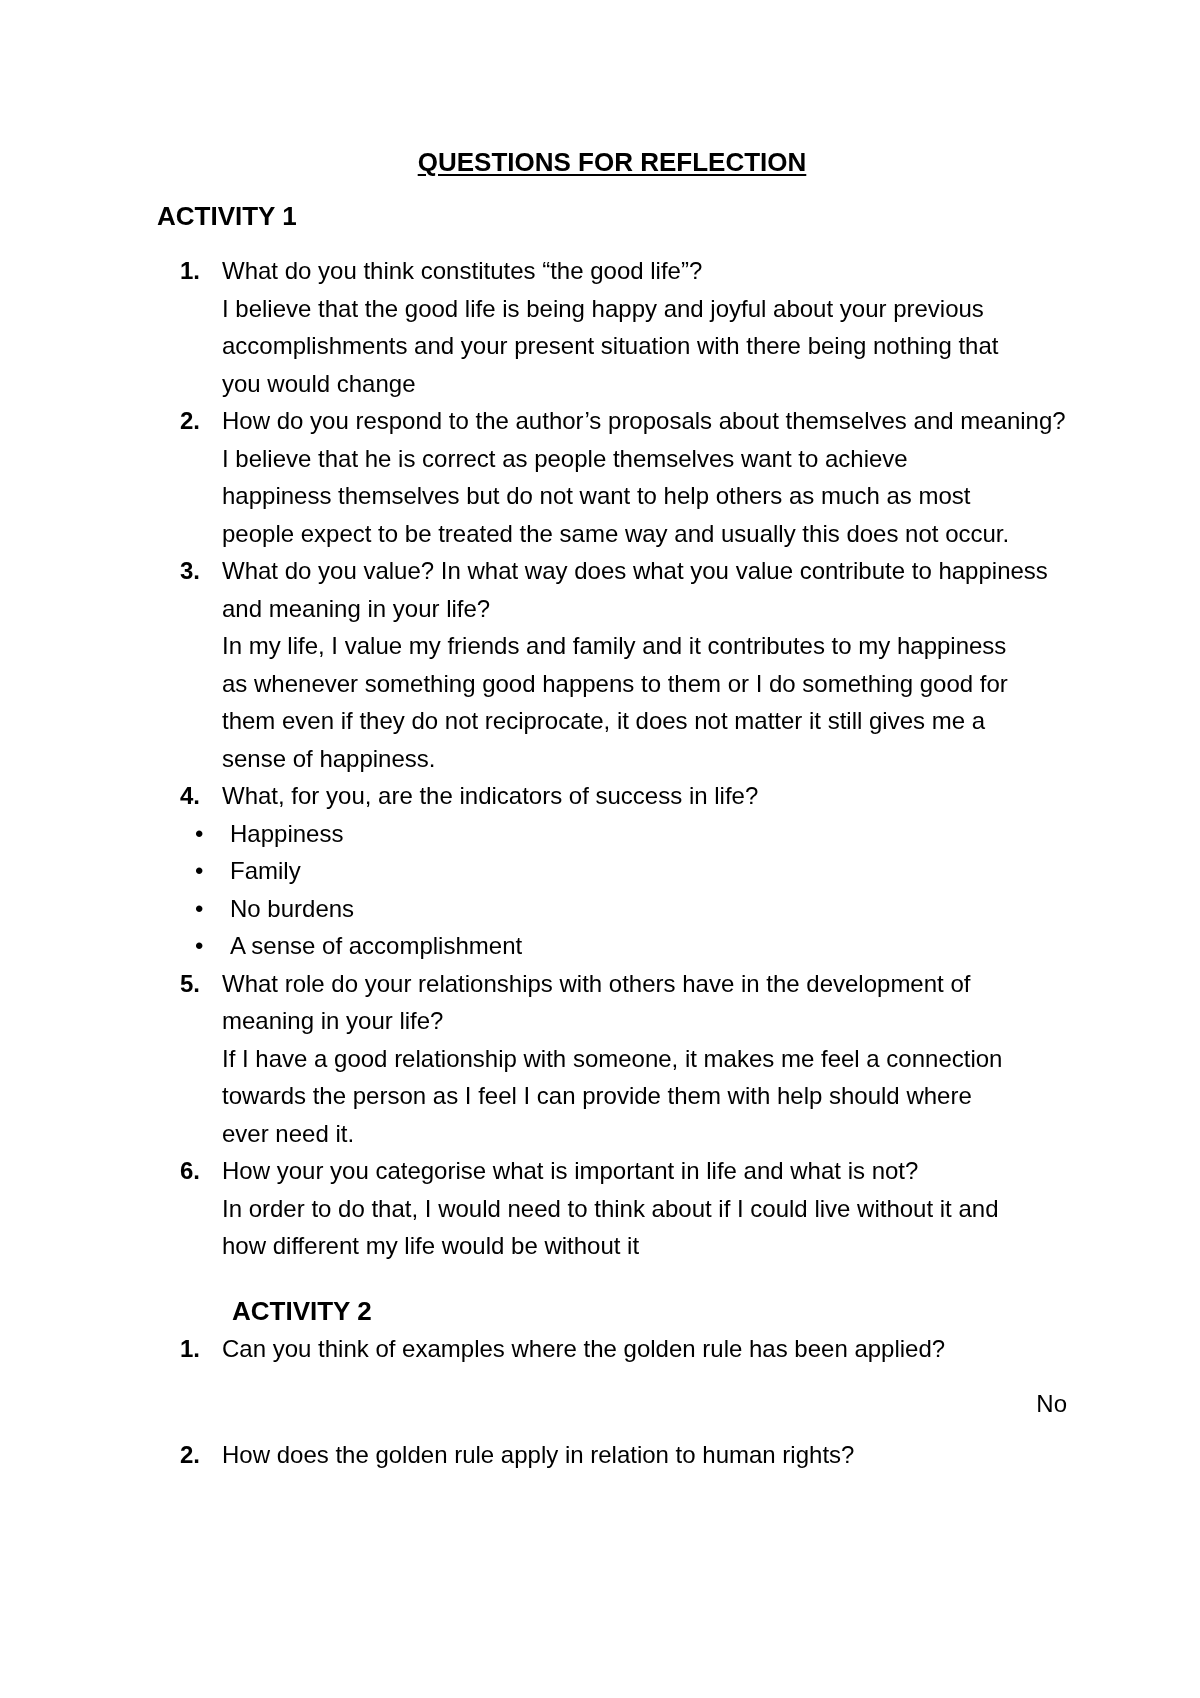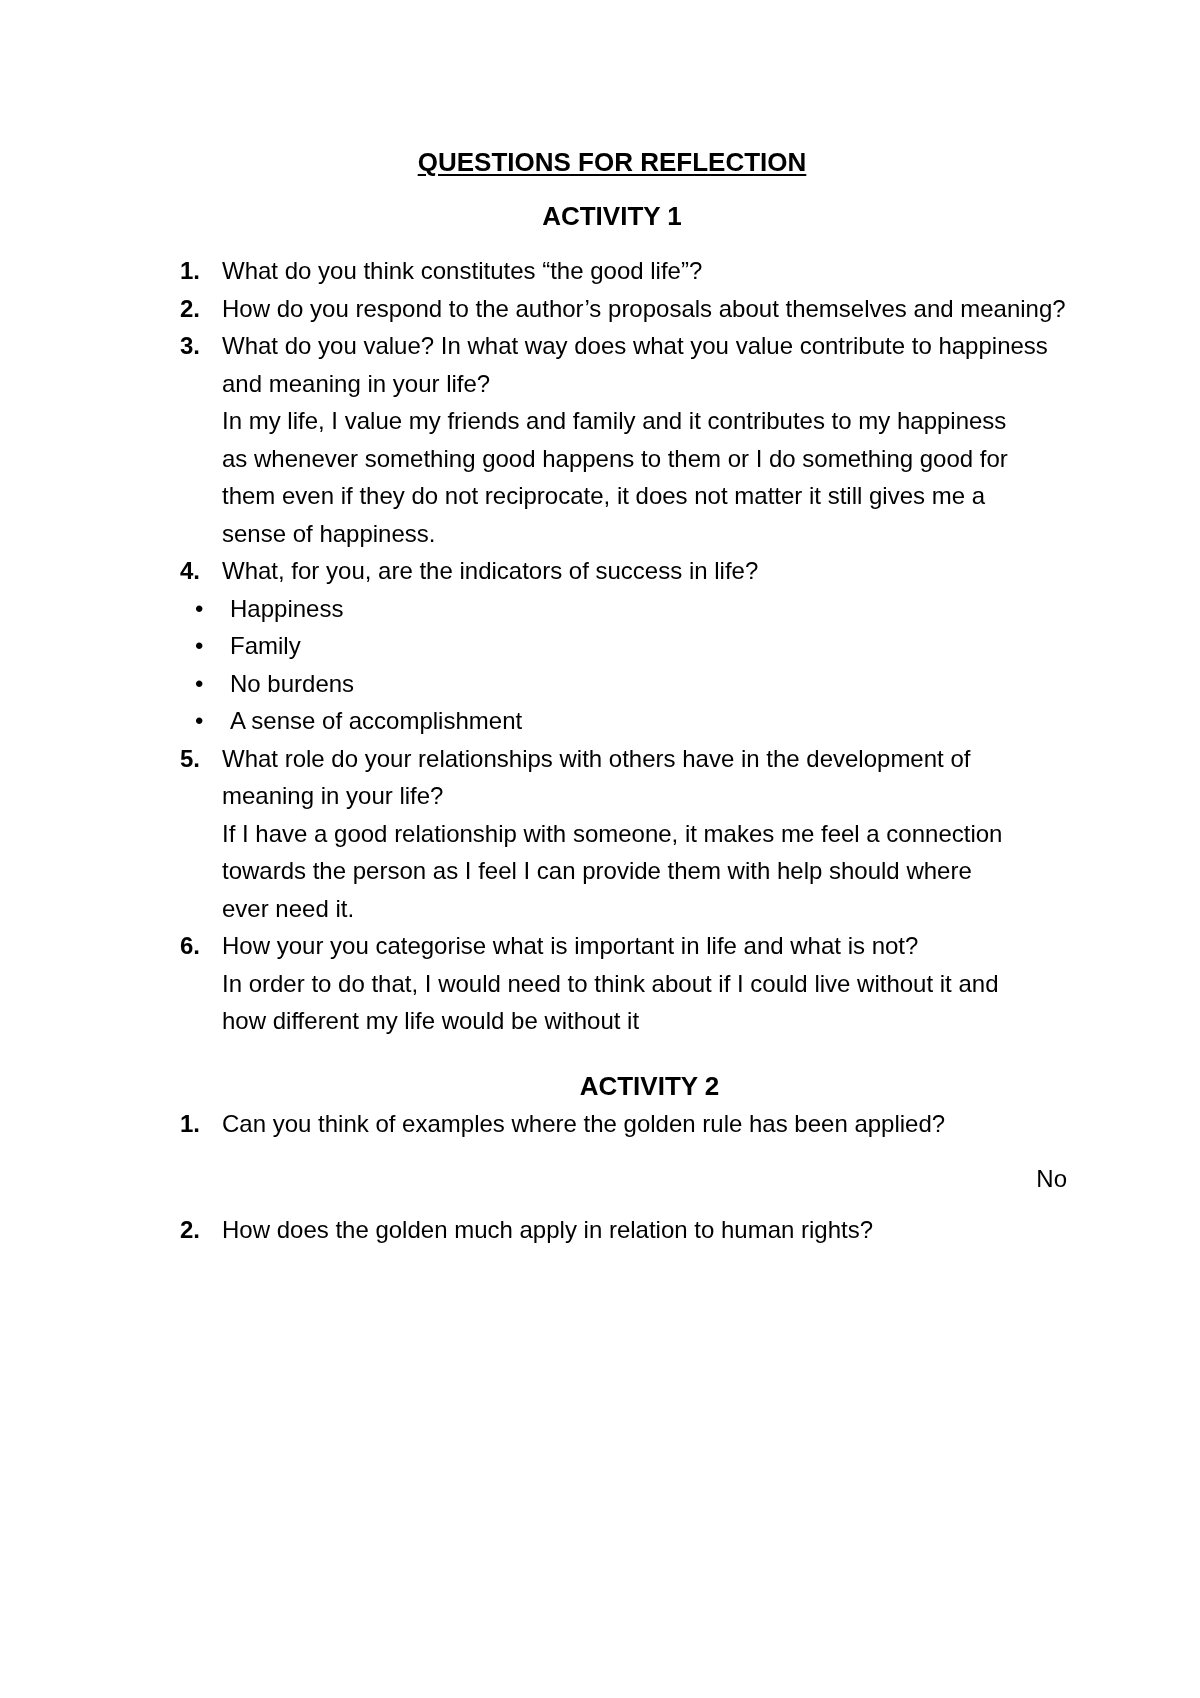--- a/index.html
+++ b/index.html
@@ -26,21 +26,21 @@
     font-weight: 700;
     text-align: center;
     text-decoration: underline;
     text-underline-offset: 3px;
   }
   .section-heading {
     margin: 0 0 17px 0;
     font-size: 26px;
     line-height: 37.5px;
     font-weight: 700;
-    text-align: center;
+    text-align: left;
   }
   .activity-section + .activity-section { margin-top: 28px; }
   .activity-section + .activity-section .section-heading { margin: 0 0 0 75px; }
 
   .qa-item { display: flex; align-items: flex-start; }
   .qa-num {
     flex: 0 0 42px;
     margin-left: 23px;
     font-weight: 700;
   }
@@ -60,27 +60,29 @@
 <div class="doc-page">
   <h1 class="doc-title">QUESTIONS FOR REFLECTION</h1>
   <div id="sections">
   <section class="activity-section">
     <h2 class="section-heading">ACTIVITY 1</h2>
     <div class="items">
   <div class="qa-item">
     <span class="qa-num">1.</span>
     <div class="qa-body">
       <div class="question">What do you think constitutes “the good life”?</div>
+      <div class="answer">I believe that the good life is being happy and joyful about your previous accomplishments and your present situation with there being nothing that you would change</div>
     </div>
   </div>
 
   <div class="qa-item">
     <span class="qa-num">2.</span>
     <div class="qa-body">
       <div class="question">How do you respond to the author’s proposals about themselves and meaning?</div>
+      <div class="answer">I believe that he is correct as people themselves want to achieve happiness themselves but do not want to help others as much as most people expect to be treated the same way and usually this does not occur.</div>
     </div>
   </div>
 
   <div class="qa-item">
     <span class="qa-num">3.</span>
     <div class="qa-body">
       <div class="question">What do you value? In what way does what you value contribute to happiness and meaning in your life?</div>
       <div class="answer">In my life, I value my friends and family and it contributes to my happiness as whenever something good happens to them or I do something good for them even if they do not reciprocate, it does not matter it still gives me a sense of happiness.</div>
     </div>
   </div>
@@ -138,20 +140,20 @@
     <span class="qa-num">1.</span>
     <div class="qa-body">
       <div class="question">Can you think of examples where the golden rule has been applied?</div>
 
     </div>
   </div>
 <div class="standalone-answer">No</div>
   <div class="qa-item">
     <span class="qa-num">2.</span>
     <div class="qa-body">
-      <div class="question">How does the golden much apply in relation to human rights?</div>
+      <div class="question">How does the golden rule apply in relation to human rights?</div>
 
     </div>
   </div>
 </div>
   </section>
 </div>
 </div>
 
 </body></html>

